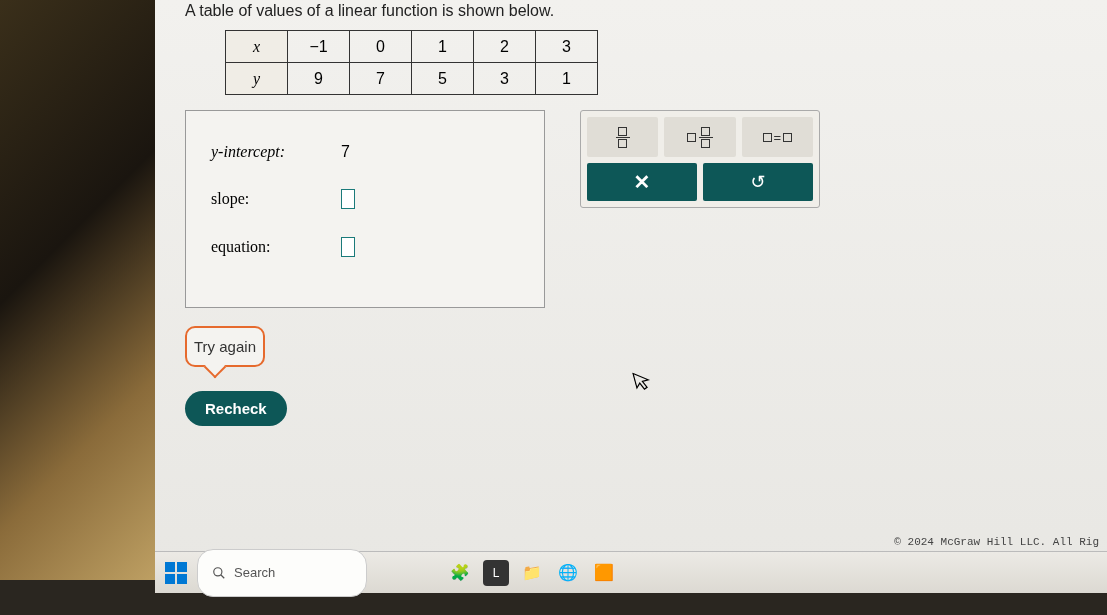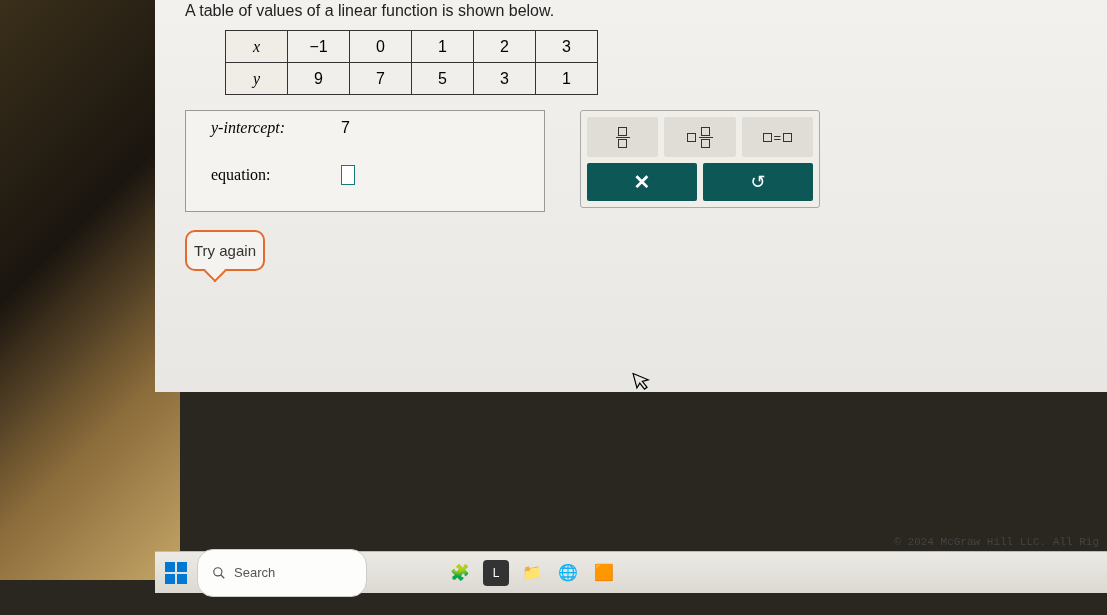--- a/index.html
+++ b/index.html
@@ -15,21 +15,21 @@
       position: absolute;
       left: 0; top: 0;
       width: 180px; height: 580px;
       background: linear-gradient(135deg, #3a2f1a 0%, #1a150f 40%, #8a6b3a 70%, #c4a668 100%);
     }
     .screen {
       position: absolute;
       left: 155px;
       top: 0;
       right: 0;
-      height: 392px;
+      height: 592px;
       background: linear-gradient(to bottom, #f2f1ee 0%, #e8e7e3 100%);
       padding: 0 30px;
     }
     .problem-text {
       font-size: 16px;
       color: #222;
       margin: 2px 0 10px 0;
     }
     .data-table {
       border-collapse: collapse;
@@ -55,21 +55,21 @@
       margin-bottom: 25px;
     }
     .work-area {
       display: flex;
       gap: 35px;
       align-items: flex-start;
     }
     .answer-box {
       border: 1px solid #999;
       width: 360px;
-      padding: 8px 25px;
+      padding: 32px 25px;
       background: #f4f3f0;
     }
     .answer-row {
       display: flex;
       align-items: center;
       margin-bottom: 28px;
       font-size: 16px;
     }
     .answer-row:last-child { margin-bottom: 18px; }
     .answer-label {
@@ -257,20 +257,24 @@
     </table>
 
 
   <div class="work-area">
     <div class="answer-box">
       <div class="answer-row">
         <span class="answer-label"><span style="font-style:italic">y-intercept:</span></span>
         <span class="answer-val">7</span>
       </div>
       <div class="answer-row">
+        <span class="answer-label">slope:</span>
+        <span class="input-placeholder"></span>
+      </div>
+      <div class="answer-row">
         <span class="answer-label">equation:</span>
         <span class="input-placeholder"></span>
       </div>
     </div>
 
     <div class="toolbox">
       <div class="toolbox-row">
         <button class="tool-btn">
           <span class="frac-icon">
               <span class="sq"></span>
@@ -298,20 +302,21 @@
         </button>
         <button class="tool-btn dark">
           <span style="font-size:18px">↺</span>
         </button>
       </div>
     </div>
   </div>
 
   <div class="try-again">Try again</div>
   <br>
+  <button class="recheck">Recheck</button>
 
   <div class="cursor">
     <svg width="18" height="22" viewBox="0 0 18 22">
         <path d="M1 1 L1 16 L5 12 L8 19 L11 18 L8 11 L14 11 Z" fill="none" stroke="#000" stroke-width="1.2"></path>
       </svg>
   </div>
 </div>
 
 <div class="bottom-bar">
   <span class="copyright">© 2024 McGraw Hill LLC. All Rig</span>

